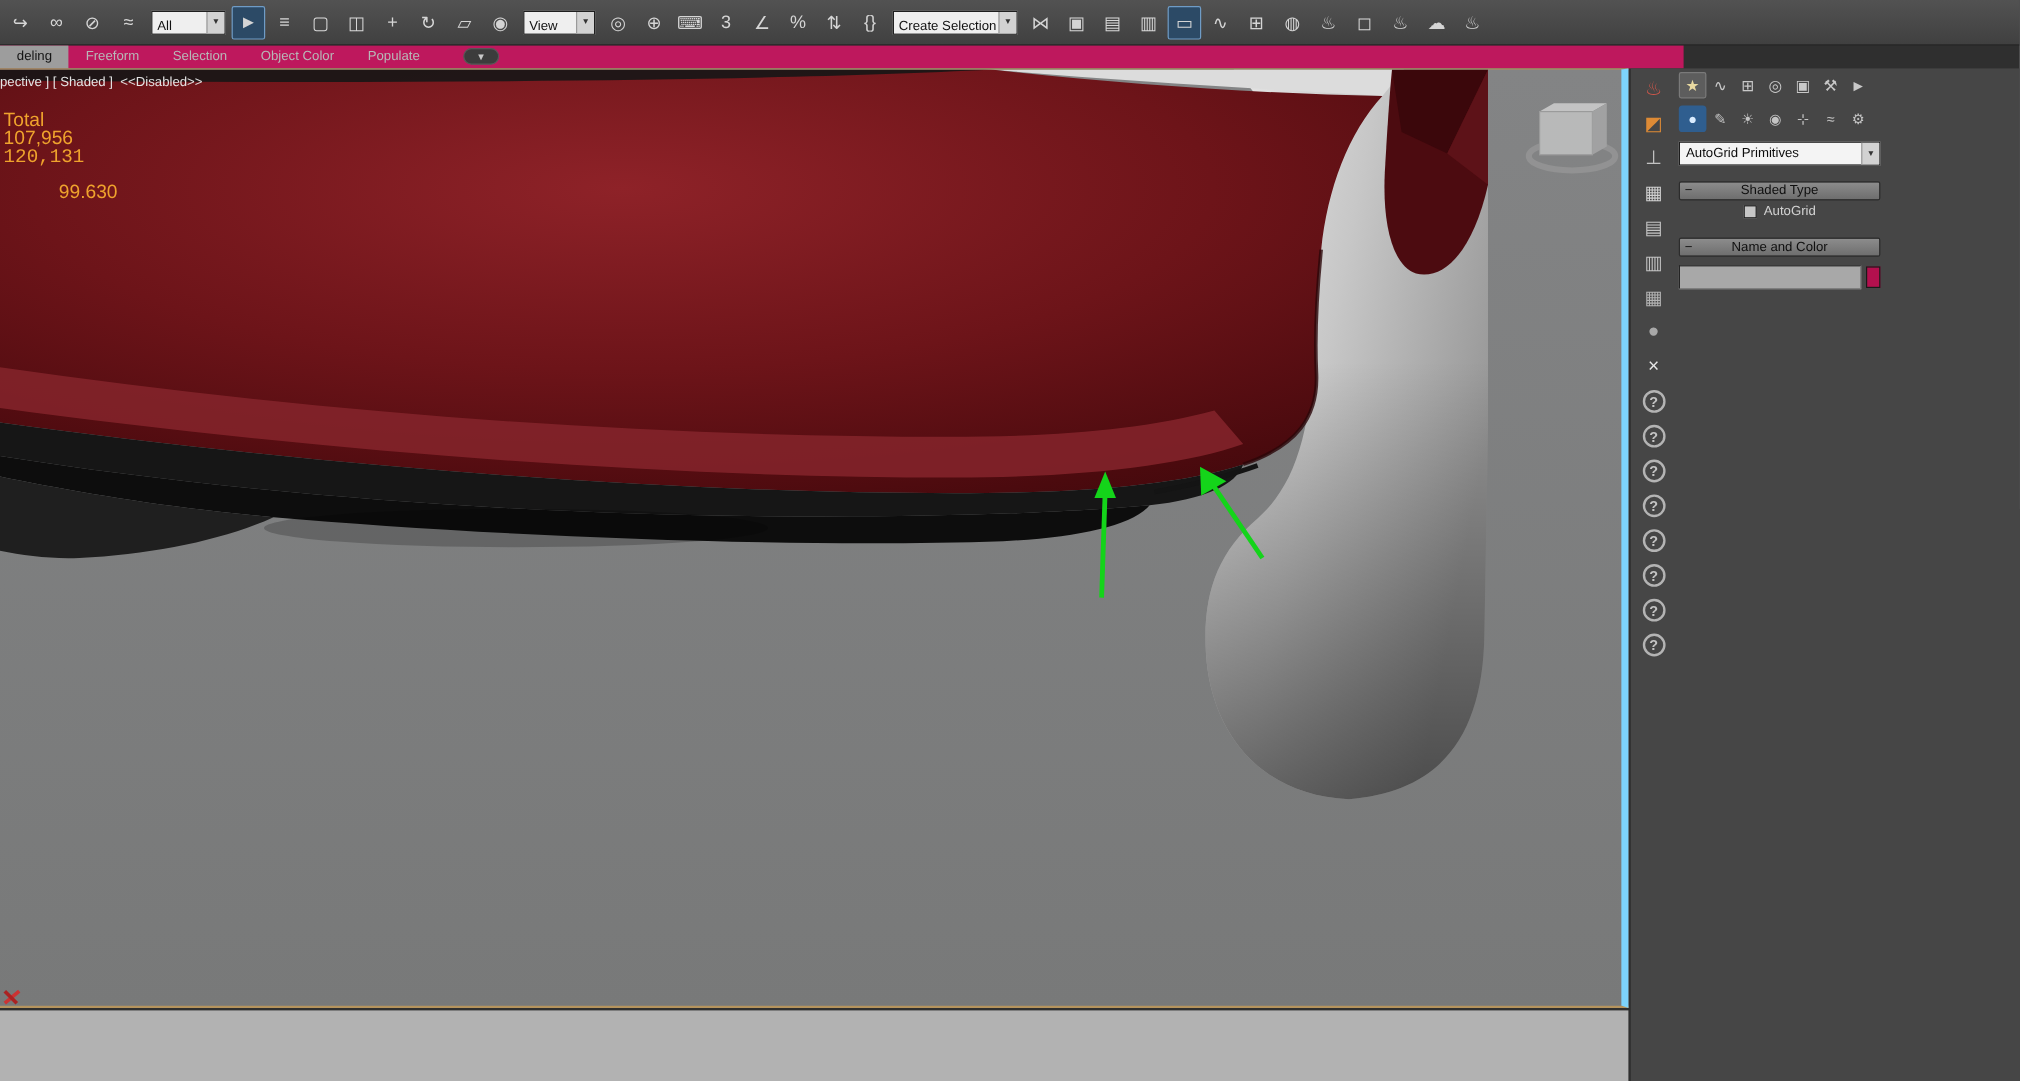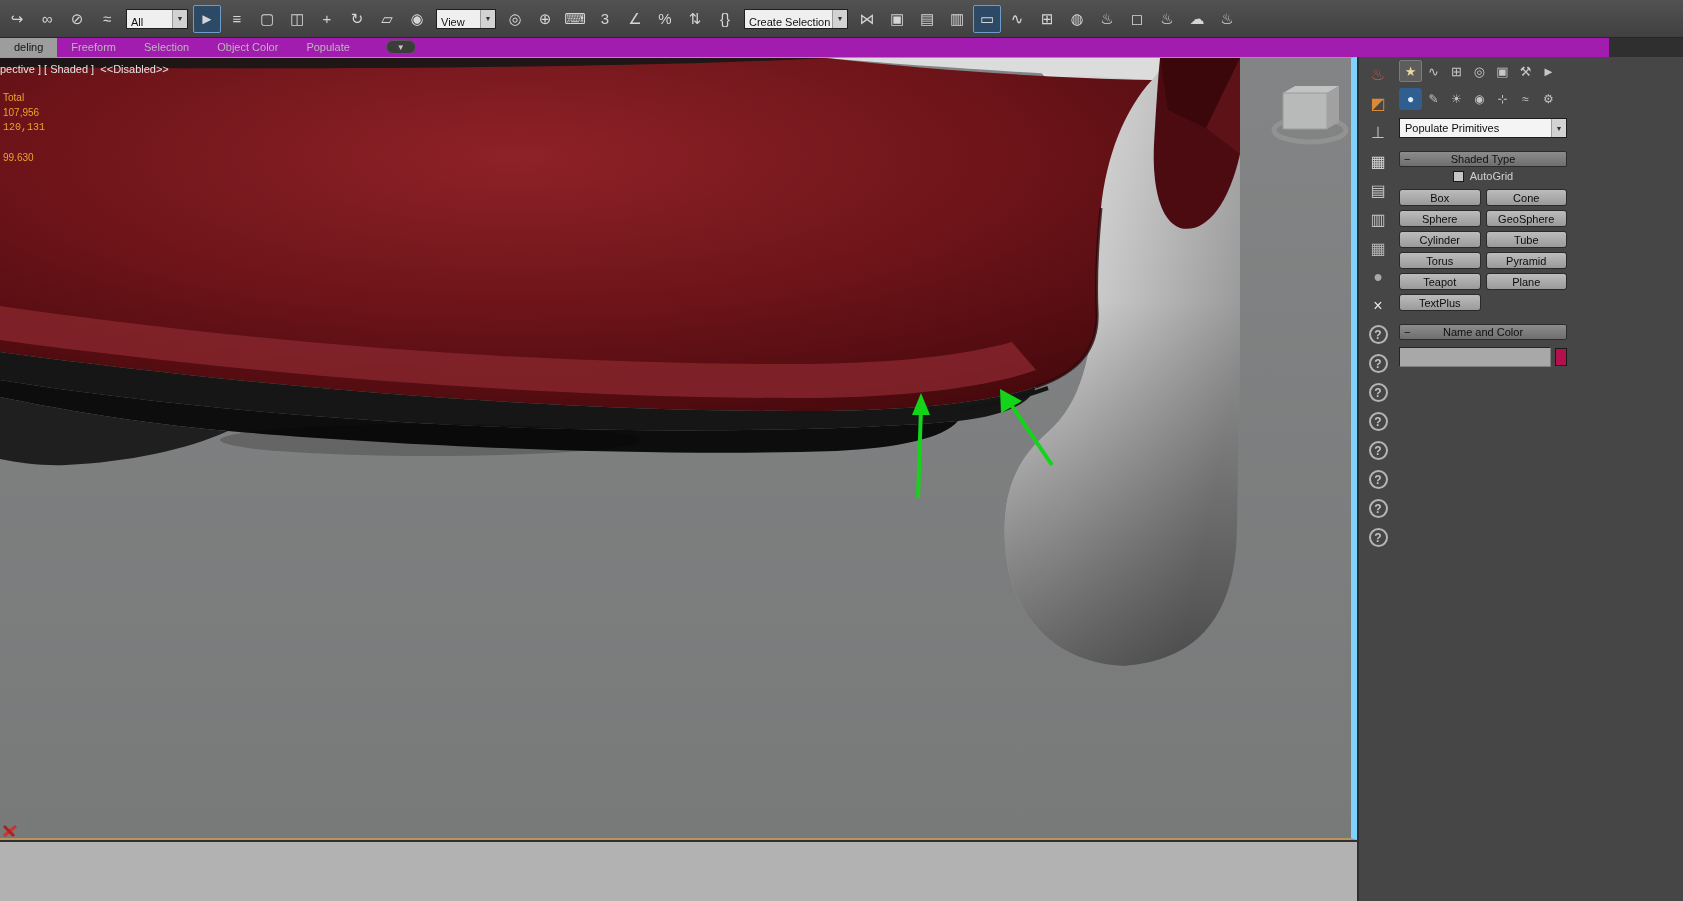--- a/index.html
+++ b/index.html
@@ -13,36 +13,36 @@
   .tb-icon { width:28px; height:28px; flex:0 0 auto; display:flex; align-items:center; justify-content:center;
     font-size:15px; color:#d5d5d5; border:1px solid transparent; border-radius:2px; cursor:default; }
   .tb-icon.hl { background:#2c4a66; border-color:#6f9cc6; }
   .tb-dropdown { height:20px; flex:0 0 auto; background:#efefef; color:#111; border:1px solid #1f1f1f;
     display:flex; align-items:flex-end; padding-left:4px; overflow:hidden; white-space:nowrap; margin:0 3px; }
   .tb-dd-value { font-size:11px; overflow:hidden; white-space:nowrap; flex:1; }
   .tb-dd-arrow { width:15px; height:18px; background:#d2d2d2; border-left:1px solid #9a9a9a;
     display:flex; align-items:center; justify-content:center; font-size:7px; color:#333; flex:0 0 auto; }
 
   
-  #ribbon-bar { position:absolute; left:0; top:38px; width:1609px; height:19px; background:#a21caf;
+  #ribbon-bar { position:absolute; left:0; top:38px; width:1403px; height:19px; background:#be185d;
     display:flex; align-items:stretch; }
   #ribbon-tabs { display:flex; align-items:stretch; }
   .ribbon-tab { padding:3px 14px; color:#b8b8b8; font-size:11px; white-space:nowrap; }
   .ribbon-tab.active { background:#9d9d9d; color:#141414; }
   .ribbon-menu { margin-left:22px; margin-top:2px; width:30px; height:14px; background:#3c3c3c;
     border:1px solid #585858; border-radius:7px; color:#c9c9c9; font-size:8px;
     display:flex; align-items:center; justify-content:center; }
 
   
   #viewport { position:absolute; left:0; top:57px; width:1357px; height:783px; background:#7e7f80;
     border-top:1px solid #b5945e; border-right:6px solid #7dd3fc; border-bottom:2px solid #b5945e; overflow:hidden; }
   #viewport svg { position:absolute; left:0; top:0; }
   .vp-label { position:absolute; left:0px; top:5px; color:#e4e4e4; font-size:11px; white-space:pre; }
-  .vp-stat { position:absolute; left:3px; font-size:10px; }
-  #stat-total { top:34px; } #stat-polys { top:49px; } #stat-verts { top:64px;font-family:Liberation Mono, monospace; } #stat-fps { top:94px; }
+  .vp-stat { position:absolute; left:3px; font-size:16px; }
+  #stat-total { top:34px; } #stat-polys { top:49px; } #stat-verts { top:64px;font-family:Liberation Mono, monospace; } #stat-fps { top:94px;margin-left:46px; }
 
   
   #bottom-strip { position:absolute; left:0; top:842px; width:1357px; height:59px; background:#b2b2b2; }
 
   
   #right-panel { position:absolute; left:1359px; top:57px; width:324px; height:844px; background:#464646; }
   #side-toolbar { position:absolute; left:2px; top:4px; width:34px; }
   .ss-icon { width:28px; height:26px; margin:0 auto 3px auto; display:flex; align-items:center; justify-content:center;
     font-size:16px; }
   .ss-help { width:19px; height:19px; margin:6px auto 10px auto; border:2px solid #b4b4b4; border-radius:50%;
@@ -253,47 +253,34 @@
         <div class="cp-cat active">●</div>
         <div class="cp-cat">✎</div>
         <div class="cp-cat">☀</div>
         <div class="cp-cat">◉</div>
         <div class="cp-cat">⊹</div>
         <div class="cp-cat">≈</div>
         <div class="cp-cat">⚙</div>
       </div>
 
     <div id="cp-dropdown">
-      <span>Populate Primitives</span>
+      <span>AutoGrid Primitives</span>
       <span class="tb-dd-arrow">▼</span>
     </div>
 
     <div class="rollout-header">
       <span class="rollout-collapse">−</span>
       <span>Shaded Type</span>
     </div>
 
     <div id="autogrid-row">
       <div id="autogrid-checkbox"></div>
       <span id="autogrid-label">AutoGrid</span>
     </div>
 
-    <div id="object-type-buttons">
-        <div class="cp-btn">Box</div>
-        <div class="cp-btn">Cone</div>
-        <div class="cp-btn">Sphere</div>
-        <div class="cp-btn">GeoSphere</div>
-        <div class="cp-btn">Cylinder</div>
-        <div class="cp-btn">Tube</div>
-        <div class="cp-btn">Torus</div>
-        <div class="cp-btn">Pyramid</div>
-        <div class="cp-btn">Teapot</div>
-        <div class="cp-btn">Plane</div>
-        <div class="cp-btn">TextPlus</div>
-      </div>
 
     <div class="rollout-header">
       <span class="rollout-collapse">−</span>
       <span>Name and Color</span>
     </div>
 
     <div id="name-color-row">
       <input id="object-name-input" type="text" value="" style="">
       <div id="object-color-swatch" style="background: rgb(179, 16, 78);"></div>
     </div>

